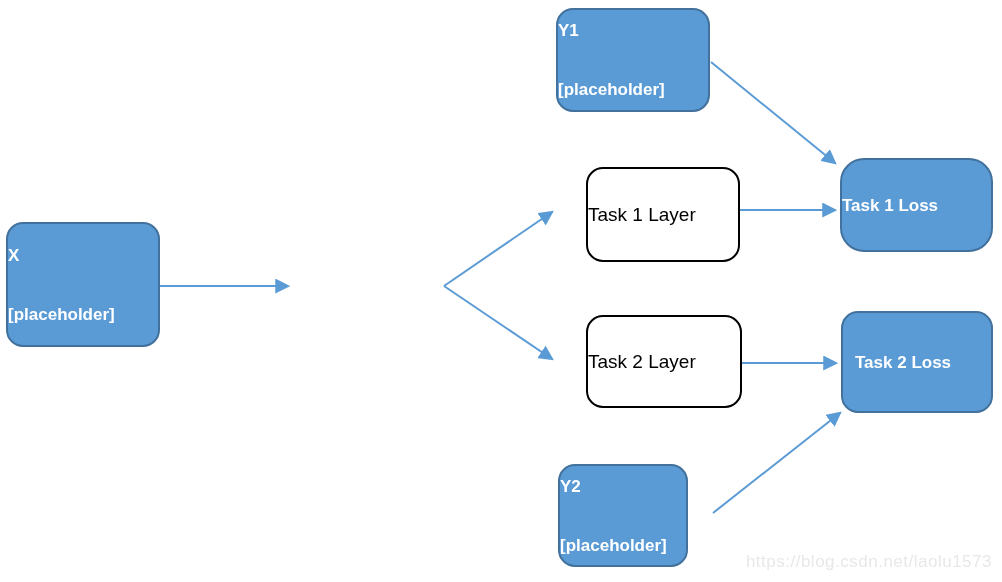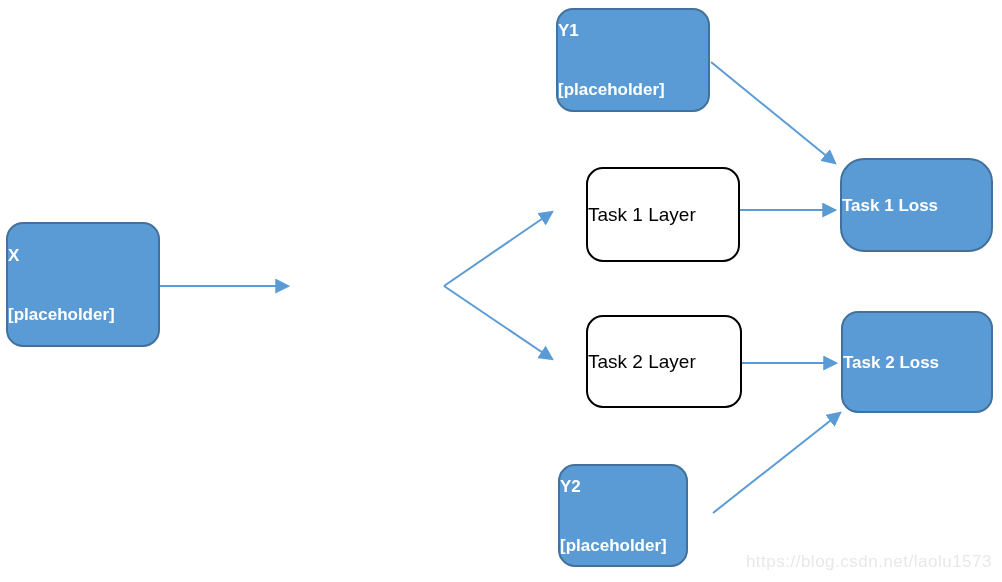--- a/index.html
+++ b/index.html
@@ -95,21 +95,21 @@
   </div>
 
   <div class="node blue" style="left:840px; top:158px; width:153px; height:94px;border-radius:24px;">
     <div>Task 1 Loss</div>
   </div>
 
   <div class="node white" style="left:557px; top:315px; width:156px; height:93px;margin-left:29px;">
     <div>Task 2 Layer</div>
   </div>
 
-  <div class="node blue" style="left:841px; top:311px; width:152px; height:102px;">
+  <div class="node blue" style="left:841px; top:311px; width:152px; height:102px;padding-left:12px;">
     <div>Task 2 Loss</div>
   </div>
 
   <div class="node blue" style="left:558px; top:464px; width:130px; height:103px;">
     <div>Y2</div>
     <div>[placeholder]</div>
   </div>
 
   <div class="watermark">https://blog.csdn.net/laolu1573</div>
 

